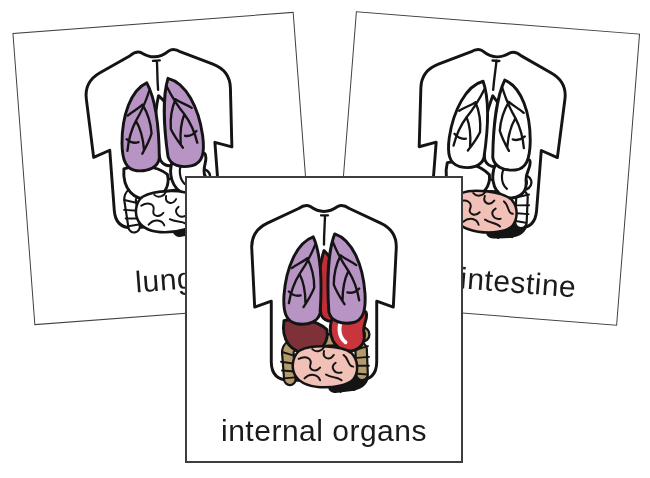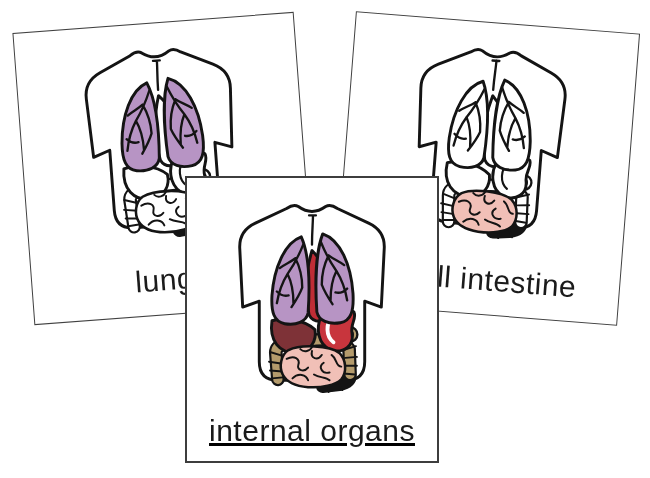--- a/index.html
+++ b/index.html
@@ -8,21 +8,21 @@
     font-family:"Liberation Sans", sans-serif;
   }
   .card{
     position:absolute;background:#ffffff;box-sizing:border-box;
     display:flex;flex-direction:column;align-items:center;
   }
   .card.back{border:1.5px solid #414141;z-index:1;}
   .card.front{border:2px solid #3d3d3d;z-index:2;}
   #card-lungs{left:23px;top:22px;width:282px;height:293px;transform:rotate(-4.3deg);}
   #card-small-intestine{left:344px;top:22px;width:285px;height:293px;transform:rotate(4.5deg);}
-  #card-internal-organs{left:185px;top:176px;width:254px;height:287px;text-decoration:underline;}
+  #card-internal-organs{left:185px;top:176px;width:278px;height:287px;}
   .illus{width:200px;height:205px;margin-top:10px;flex:0 0 auto;}
   .card-label{
     margin-top:auto;margin-bottom:14px;font-size:30px;line-height:1.1;
     color:#1b1b1b;letter-spacing:.5px;white-space:nowrap;
   }
   .card.back .card-label{margin-bottom:18px;}
 
   
   .illus{
     --lung:#ffffff; --heart:#ffffff; --liver:#ffffff; --stom:#ffffff;

